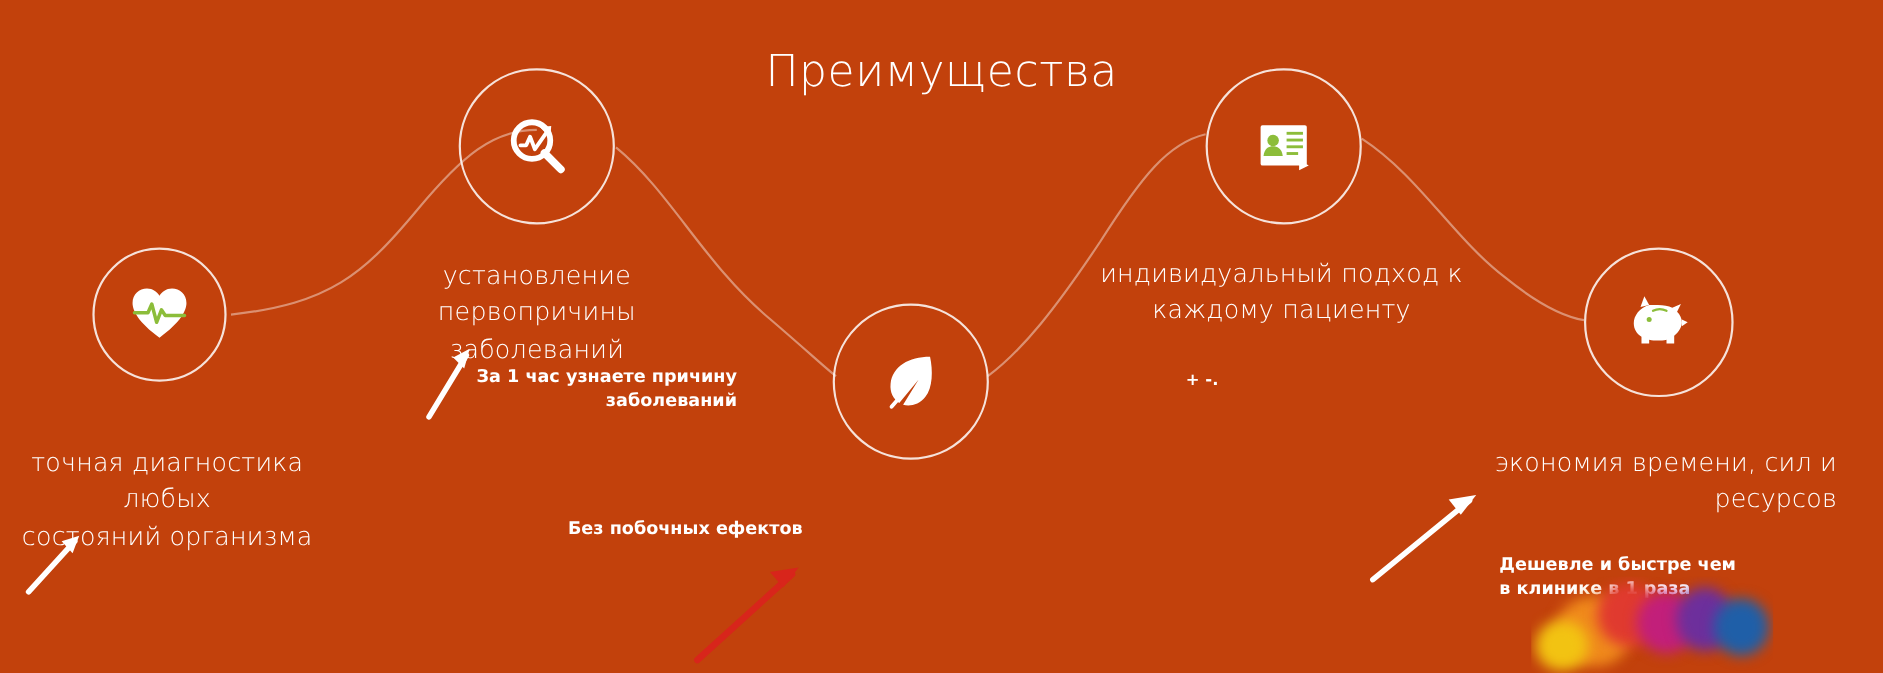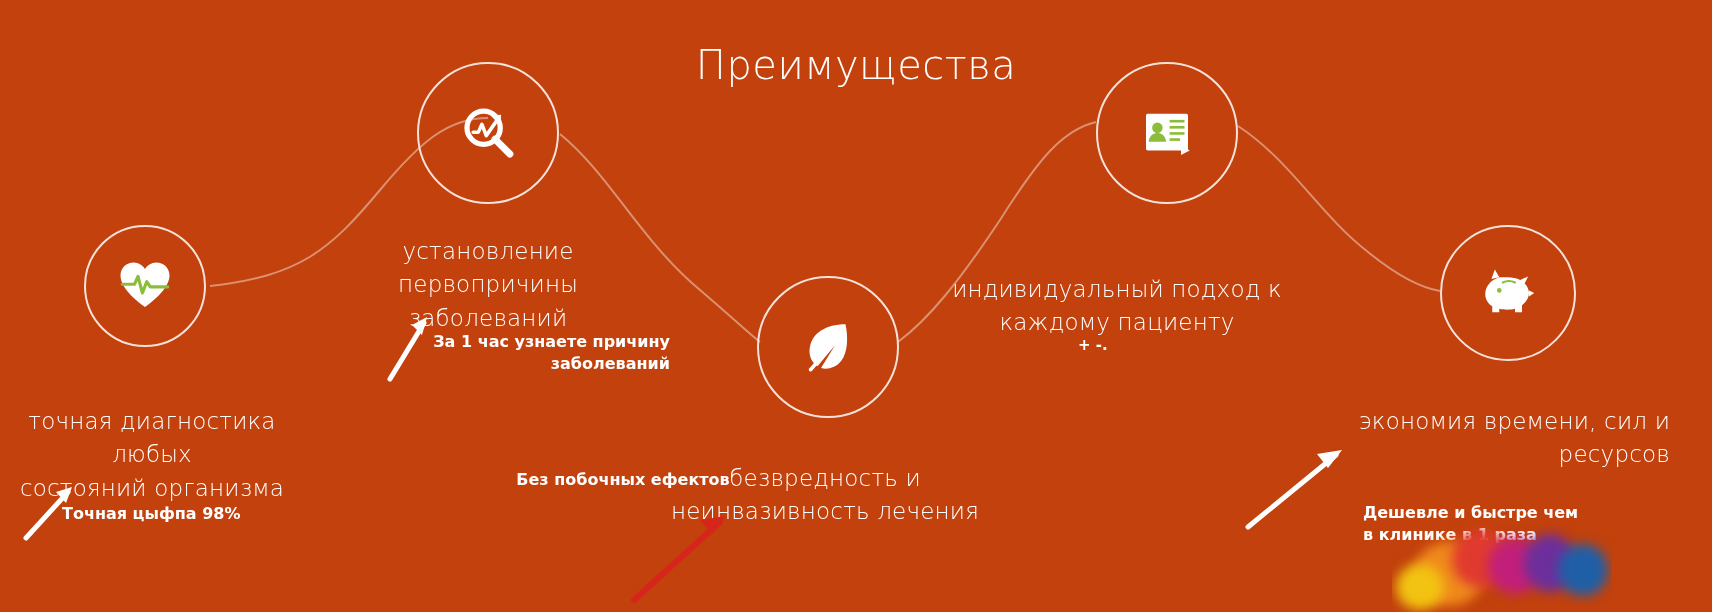--- a/index.html
+++ b/index.html
@@ -68,21 +68,21 @@
     font-weight: 300;
     line-height: 1.45;
     text-align: center;
     letter-spacing: 0.2px;
     white-space: pre-line;
   }
 
   #caption-1 { left: -8px;   top: 405px; width: 320px; }
   #caption-2 { left: 323px;  top: 235px; width: 330px; }
   #caption-3 { left: 660px;  top: 462px; width: 330px; }
-  #caption-4 { left: 952px; top: 233px; width: 330px; margin-top: 40px; }
+  #caption-4 { left: 1000px; top: 233px; width: 330px; }
   #caption-5 { left: 1340px; top: 405px; width: 330px; text-align: right; }
 
   
   .annotation {
     position: absolute;
     color: #ffffff;
     font-family: "DejaVu Sans", "Liberation Sans", sans-serif;
     font-size: 16px;
     font-weight: 700;
     line-height: 1.35;
@@ -176,22 +176,20 @@
 
   <div id="circle-3" class="node-circle">
     <span class="glyph">
       <svg viewBox="0 0 64 64" fill="#ffffff" aria-hidden="true">
         <path d="M52 6 C 30 6 13 16 11 34 C 10 43 14 50 20 54 L 40 30 L 24 56
                  C 31 58 41 56 47 48 C 55 38 55 20 52 6 Z"></path>
         <path d="M12 58 L26 42" stroke="#ffffff" stroke-width="4" stroke-linecap="round"></path>
       </svg>
     </span>
   </div>
-  <div id="caption-3" class="node-caption">безвредность и
-неинвазивность лечения</div>
 
   <div id="circle-4" class="node-circle">
     <span class="glyph">
       <svg viewBox="0 0 64 64" aria-hidden="true">
         <rect x="8" y="10" width="48" height="42" rx="2" fill="#ffffff"></rect>
         <circle cx="21" cy="26" r="6" fill="#8cbd3a"></circle>
         <path d="M11 42 C 12 34 17 32 21 32 C 25 32 30 34 31 42 Z" fill="#8cbd3a"></path>
         <rect x="35" y="17" width="17" height="3" fill="#8cbd3a"></rect>
         <rect x="35" y="24" width="17" height="3" fill="#8cbd3a"></rect>
         <rect x="35" y="31" width="17" height="3" fill="#8cbd3a"></rect>
@@ -236,21 +234,20 @@
       <path d="M634 600 L720 522" stroke="#d8251b" stroke-width="6" stroke-linecap="round" fill="none"></path>
       <path d="M726 516 L700 520 L712 534 Z" fill="#d8251b"></path>
     </g>
 
     <g>
       <path d="M1248 527 L1336 455" stroke="#ffffff" stroke-width="5" stroke-linecap="round" fill="none"></path>
       <path d="M1342 450 L1317 454 L1328 468 Z" fill="#ffffff"></path>
     </g>
   </svg>
 
-  <div id="note-1" class="annotation">Точная цыфпа 98%</div>
   <div id="note-2" class="annotation">За 1 час узнаете причину
 заболеваний</div>
   <div id="note-3" class="annotation">Без побочных ефектов</div>
   <div id="note-4" class="annotation">+ -.</div>
   <div id="note-5" class="annotation">Дешевле и быстре чем
 в клинике в 1 раза</div>
 
   <div id="blob-wrap">
     <div class="blob" style="left:22px; top:18px; width:70px; height:64px; background:#f08a1c;"></div>
     <div class="blob" style="left:60px; top:6px; width:58px; height:58px; background:#e03a2f;"></div>

